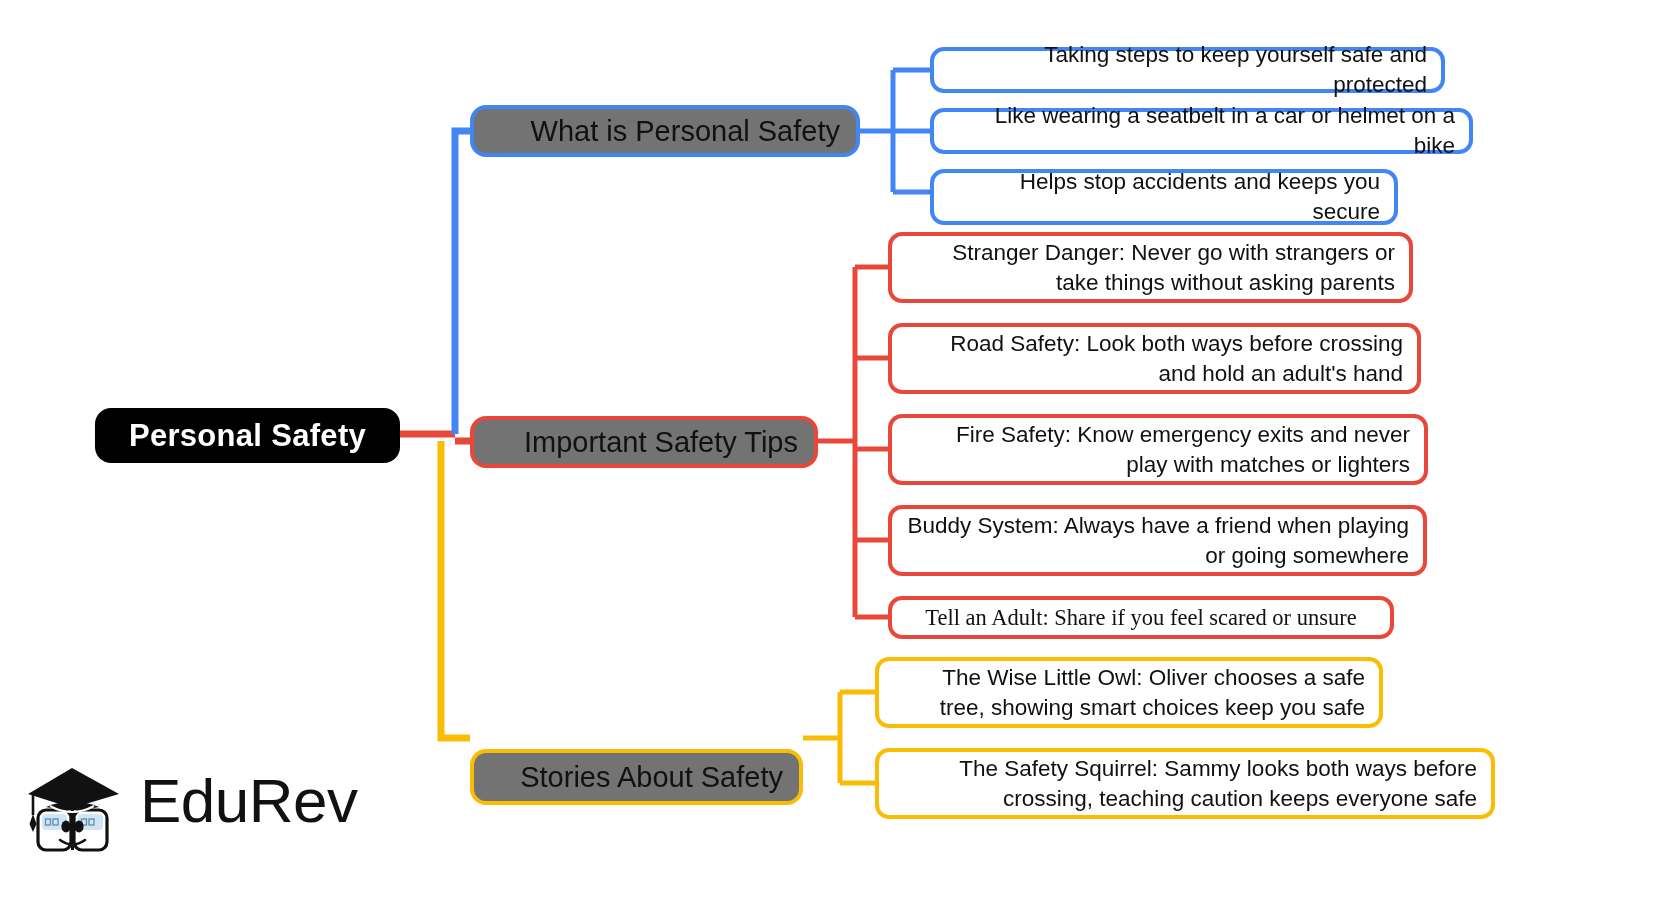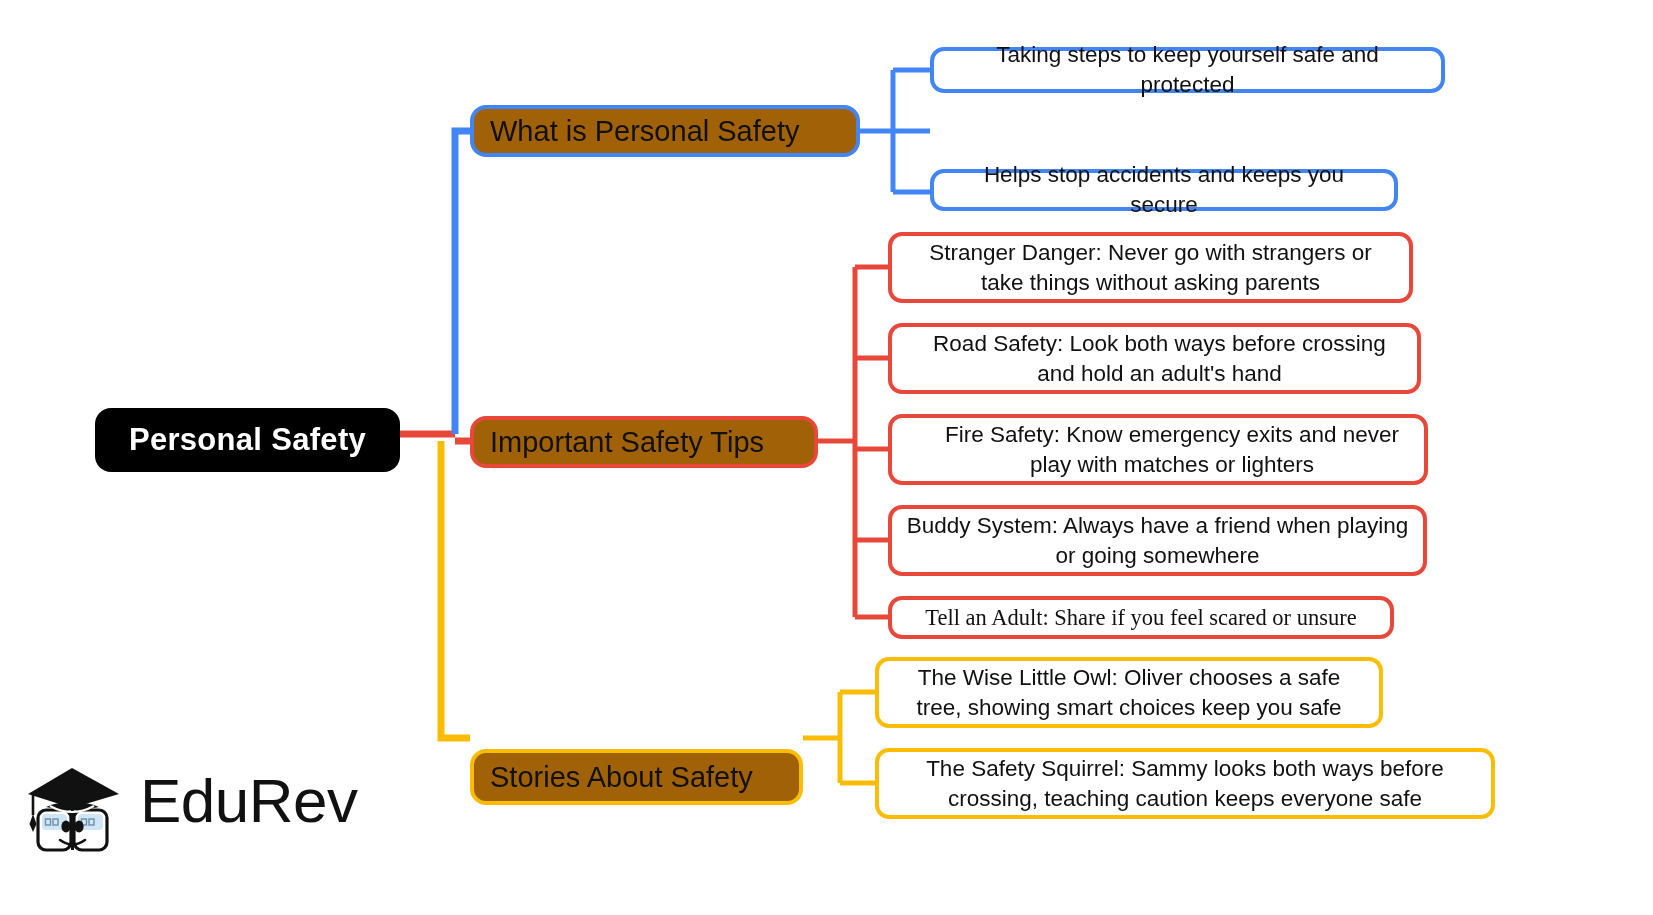--- a/index.html
+++ b/index.html
@@ -41,39 +41,39 @@
     white-space: nowrap;
     box-sizing: border-box;
     padding: 0 22px;
   }
 
   
   .branch-node {
     position: absolute;
     display: flex;
     align-items: center;
-    justify-content: flex-start;
-    background: #a16207;
+    justify-content: flex-end;
+    background: #737373;
     color: #111111;
     border-style: solid;
     border-width: 4px;
     border-radius: 16px;
     font-size: 29px;
     white-space: nowrap;
     box-sizing: border-box;
     padding: 0 16px;
   }
 
   
   .leaf-node {
     position: absolute;
     display: flex;
     align-items: center;
     justify-content: center;
-    text-align: center;
+    text-align: right;
     background: #ffffff;
     color: #111111;
     border-style: solid;
     border-width: 4px;
     border-radius: 14px;
     font-size: 22.5px;
     line-height: 1.32;
     box-sizing: border-box;
     padding: 4px 14px;
   }
@@ -129,32 +129,35 @@
     <path d="M 855 449 L 888 449" stroke="#E8483A" stroke-width="5" fill="none"></path>
     <path d="M 855 540 L 888 540" stroke="#E8483A" stroke-width="5" fill="none"></path>
     <path d="M 855 617 L 888 617" stroke="#E8483A" stroke-width="5" fill="none"></path>
 
     <path d="M 803 738 L 840 738" stroke="#FBBC05" stroke-width="5" fill="none"></path>
     <path d="M 840 692 L 840 783" stroke="#FBBC05" stroke-width="5" fill="none"></path>
     <path d="M 840 692 L 875 692" stroke="#FBBC05" stroke-width="5" fill="none"></path>
     <path d="M 840 783 L 875 783" stroke="#FBBC05" stroke-width="5" fill="none"></path>
   </svg>
 
-  <div class="root-node" style="left:95px; top:408px; width:305px; height:64px;">
+  <div class="root-node" style="left:95px; top:408px; width:305px; height:55px;">
     <span>Personal Safety</span>
   </div>
 
   <div class="branch-node" style="left:470px; top:105px; width:390px; height:52px; border-color:#4285F4;">
     <span>What is Personal Safety</span>
   </div>
 
   <div class="leaf-node" style="left:930px; top:47px; width:515px; height:46px; border-color:#4285F4;">
     <span>Taking steps to keep yourself safe and protected</span>
   </div>
-  <div class="leaf-node" style="left:930px; top:169px; width:468px; height:42px; border-color:#4285F4;">
+  <div class="leaf-node" style="left:930px; top:108px; width:543px; height:46px; border-color:#4285F4;">
+    <span>Like wearing a seatbelt in a car or helmet on a bike</span>
+  </div>
+  <div class="leaf-node" style="left:930px; top:169px; width:468px; height:56px; border-color:#4285F4;">
     <span>Helps stop accidents and keeps you secure</span>
   </div>
 
   <div class="branch-node" style="left:470px; top:416px; width:348px; height:52px; border-color:#E8483A;">
     <span>Important Safety Tips</span>
   </div>
 
   <div class="leaf-node" style="left:888px; top:232px; width:525px; height:71px; border-color:#E8483A;">
     <span>Stranger Danger: Never go with strangers or take things without asking parents</span>
   </div>

